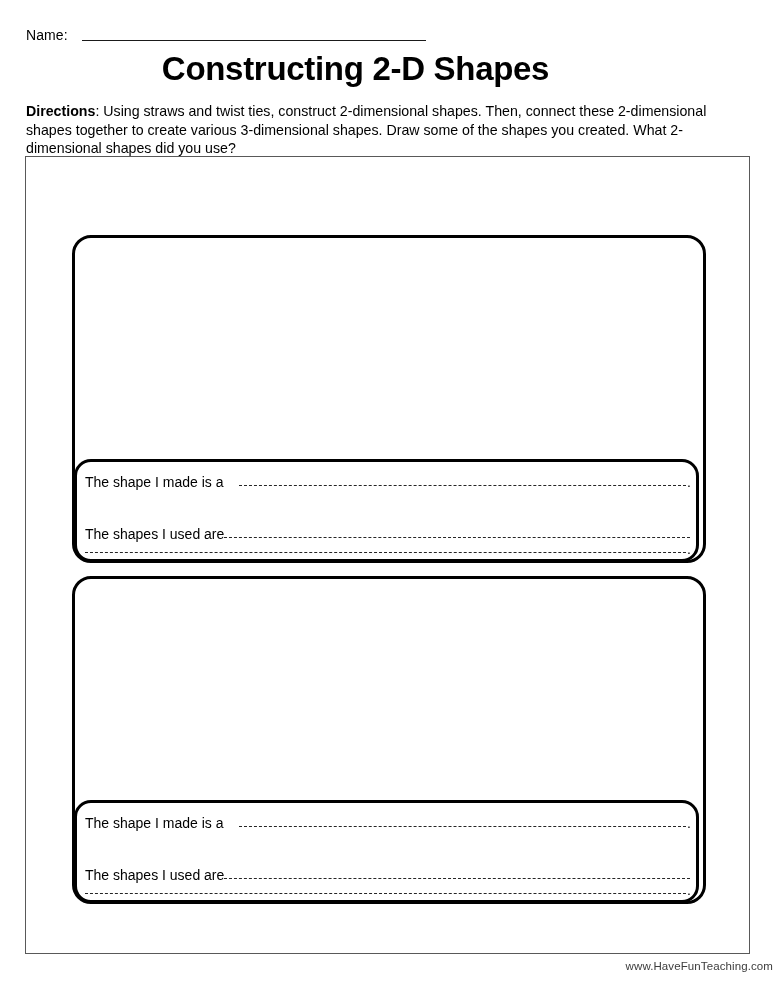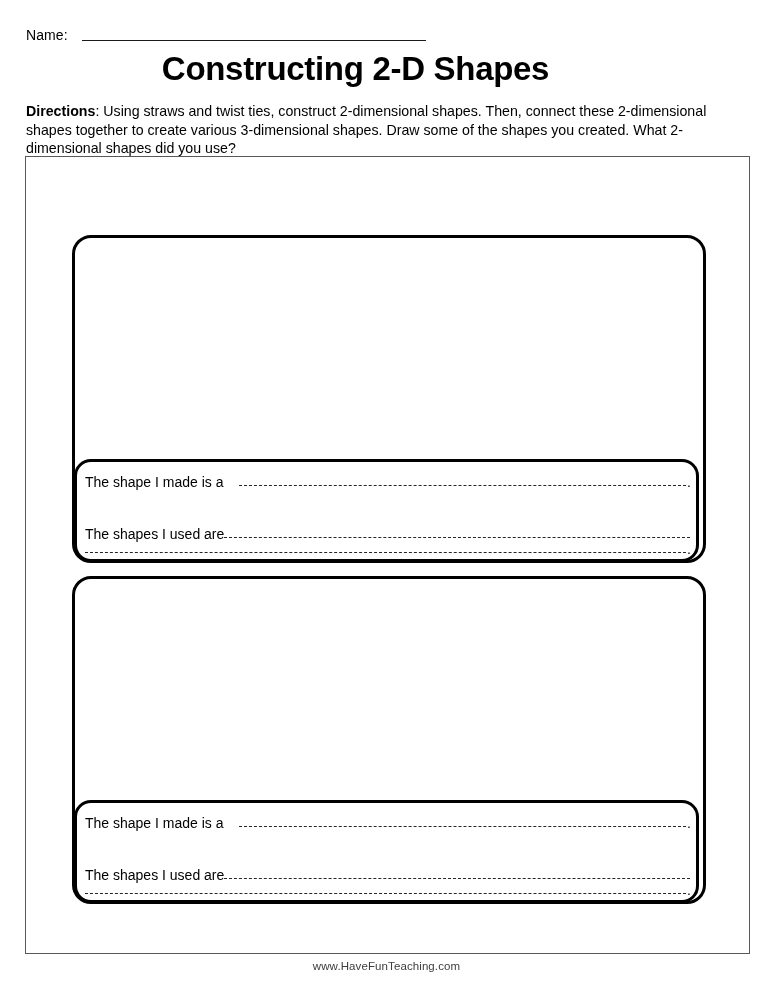--- a/index.html
+++ b/index.html
@@ -156,21 +156,21 @@
     font-size: 14px;
     margin-left: 1px;
   }
 
   
   #footer {
     position: absolute;
     left: 0;
     top: 960px;
     width: 773px;
-    text-align: center;
+    text-align: right;
     font-size: 11.5px;
     color: #3d3d3d;
     letter-spacing: 0.1px;
   }
 </style>
 </head>
 <body>
 
 <div id="page">
 

